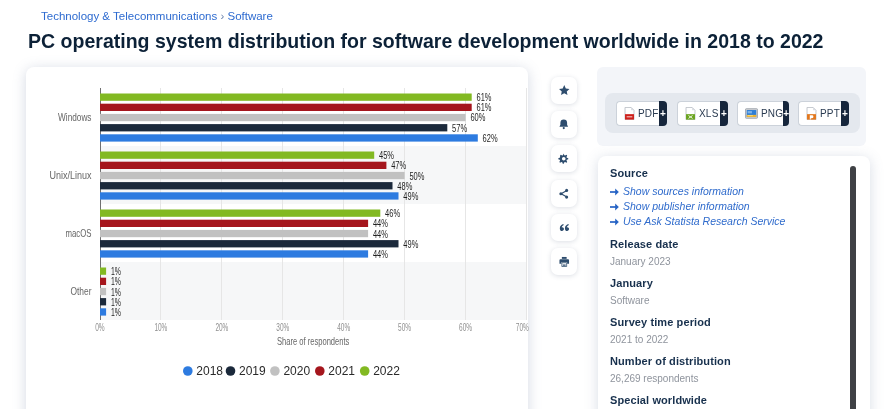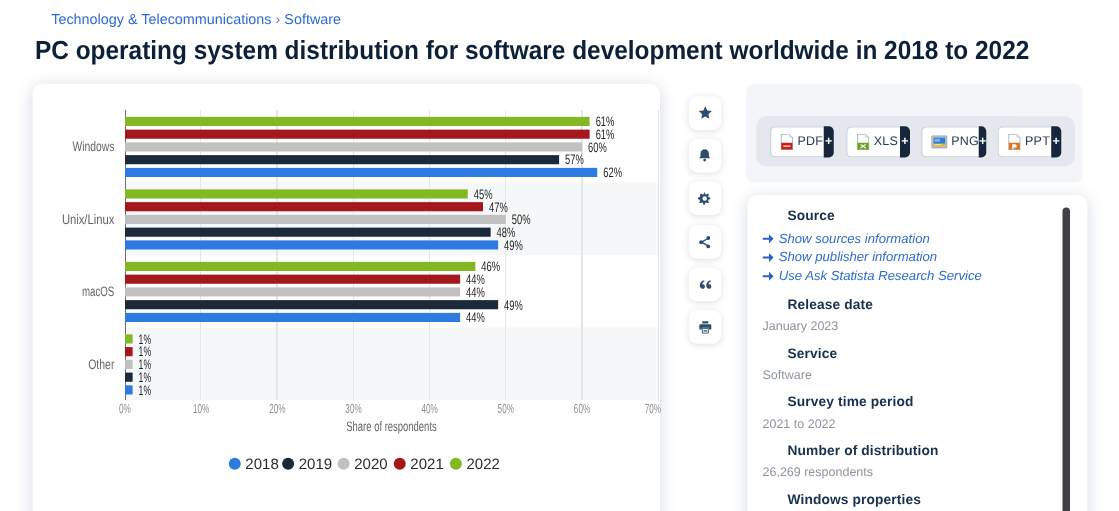--- a/index.html
+++ b/index.html
@@ -25,21 +25,21 @@
   .dlbtn .lab{flex:1;background:#fff;border:1px solid #ccd2da;border-right:none;border-radius:4px 0 0 4px;
               display:flex;align-items:center;justify-content:flex-start;gap:3.5px;padding-left:6.5px;
               font-size:10px;letter-spacing:0.2px;color:#2a3b51;}
   .dlbtn .plus{width:8px;background:#16263c;border-radius:0 4px 4px 0;color:#fff;
                display:flex;align-items:center;justify-content:center;font-size:10px;font-weight:700;}
 
   
   .infocard{left:598px;top:156px;width:272px;height:280px;background:#fff;border-radius:8px;
             box-shadow:0 2px 13px rgba(100,120,155,0.25);}
   .scrollbar{left:849.5px;top:166px;width:6.5px;height:270px;background:#3f4145;border-radius:3px;}
-  .ih{left:630px;font-size:11px;line-height:13px;font-weight:700;color:#17304d;letter-spacing:0.1px;}
+  .ih{left:610px;font-size:11px;line-height:13px;font-weight:700;color:#17304d;letter-spacing:0.1px;}
   .iv{left:610px;font-size:10px;line-height:13px;color:#8f949d;}
   .ilink{left:610px;font-size:10.5px;line-height:13px;color:#2f6bcc;font-style:italic;}
   .ilink svg.arr{display:inline-block;vertical-align:-0.5px;margin-right:0;}
   
 </style>
 </head>
 <body>
   <div class="abs crumb">Technology &amp; Telecommunications <span class="sep">›</span> Software</div>
   <div class="abs title">PC operating system distribution for software development worldwide in 2018 to 2022</div>
 
@@ -216,19 +216,19 @@
   <div class="abs ilink" style="top:200px"><svg class="arr" width="13" height="8" viewBox="0 0 13 8">
       <path d="M0 4h7" stroke="#2563c4" stroke-width="1.7" fill="none"></path>
       <path d="M5.2 0.4L8.8 4 5.2 7.6z" fill="#2563c4"></path>
     </svg>Show publisher information</div>
   <div class="abs ilink" style="top:215px"><svg class="arr" width="13" height="8" viewBox="0 0 13 8">
       <path d="M0 4h7" stroke="#2563c4" stroke-width="1.7" fill="none"></path>
       <path d="M5.2 0.4L8.8 4 5.2 7.6z" fill="#2563c4"></path>
     </svg>Use Ask Statista Research Service</div>
   <div class="abs ih" style="top:238px">Release date</div>
   <div class="abs iv" style="top:255px">January 2023</div>
-  <div class="abs ih" style="top:277px">Service</div>
+  <div class="abs ih" style="top:277px">January</div>
   <div class="abs iv" style="top:294px">Software</div>
   <div class="abs ih" style="top:316px">Survey time period</div>
   <div class="abs iv" style="top:333px">2021 to 2022</div>
   <div class="abs ih" style="top:355px">Number of distribution</div>
   <div class="abs iv" style="top:372px">26,269 respondents</div>
-  <div class="abs ih" style="top:394px">Windows properties</div>
+  <div class="abs ih" style="top:394px">Special worldwide</div>
 
 </body></html>

